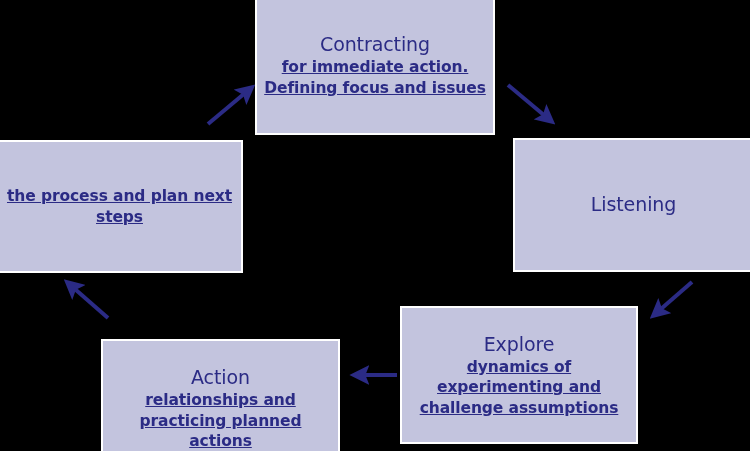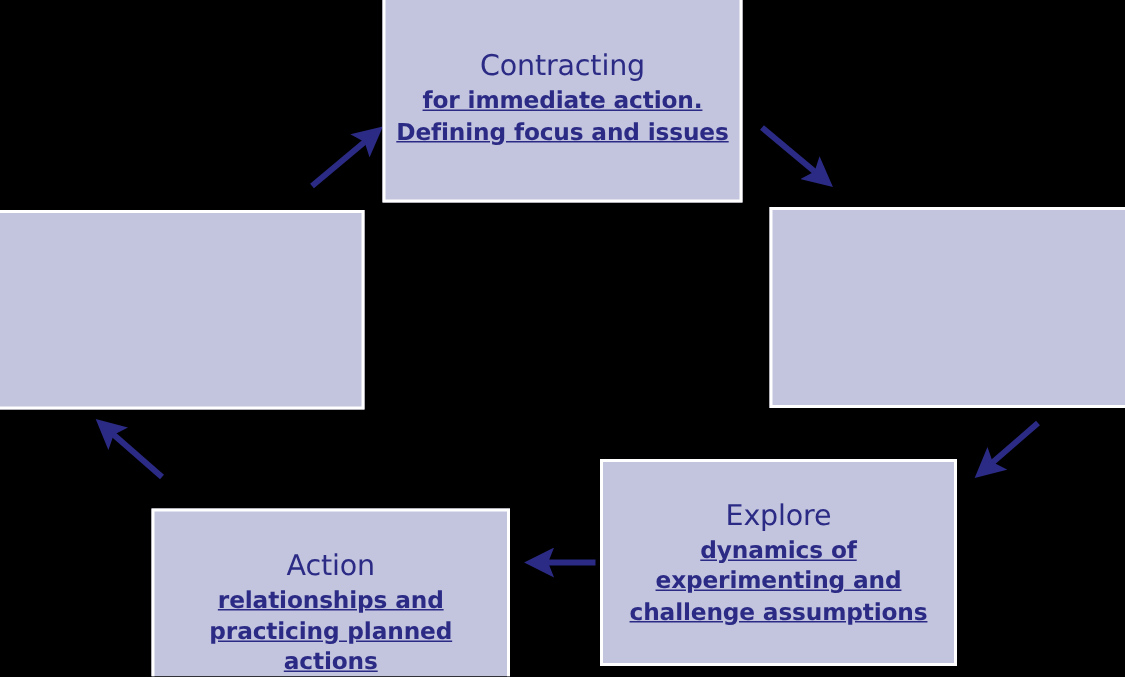--- a/index.html
+++ b/index.html
@@ -85,28 +85,30 @@
 
     <line x1="108" y1="318" x2="68" y2="283" stroke="#2b2b85" stroke-width="4" marker-end="url(#head)"></line>
   </svg>
 
   <div class="node" id="node-contracting">
     <div class="title">Contracting</div>
     <div class="desc">for immediate action. Defining focus and issues</div>
   </div>
 
   <div class="node" id="node-listening">
+    <div class="title">Listening</div>
   </div>
 
   <div class="node" id="node-explore">
     <div class="title">Explore</div>
     <div class="desc">dynamics of experimenting and challenge assumptions</div>
   </div>
 
   <div class="node" id="node-action">
     <div class="title">Action</div>
     <div class="desc">relationships and practicing planned actions</div>
   </div>
 
   <div class="node" id="node-review">
+    <div class="desc">the process and plan next steps</div>
   </div>
 
 </div>
 
 </body></html>

